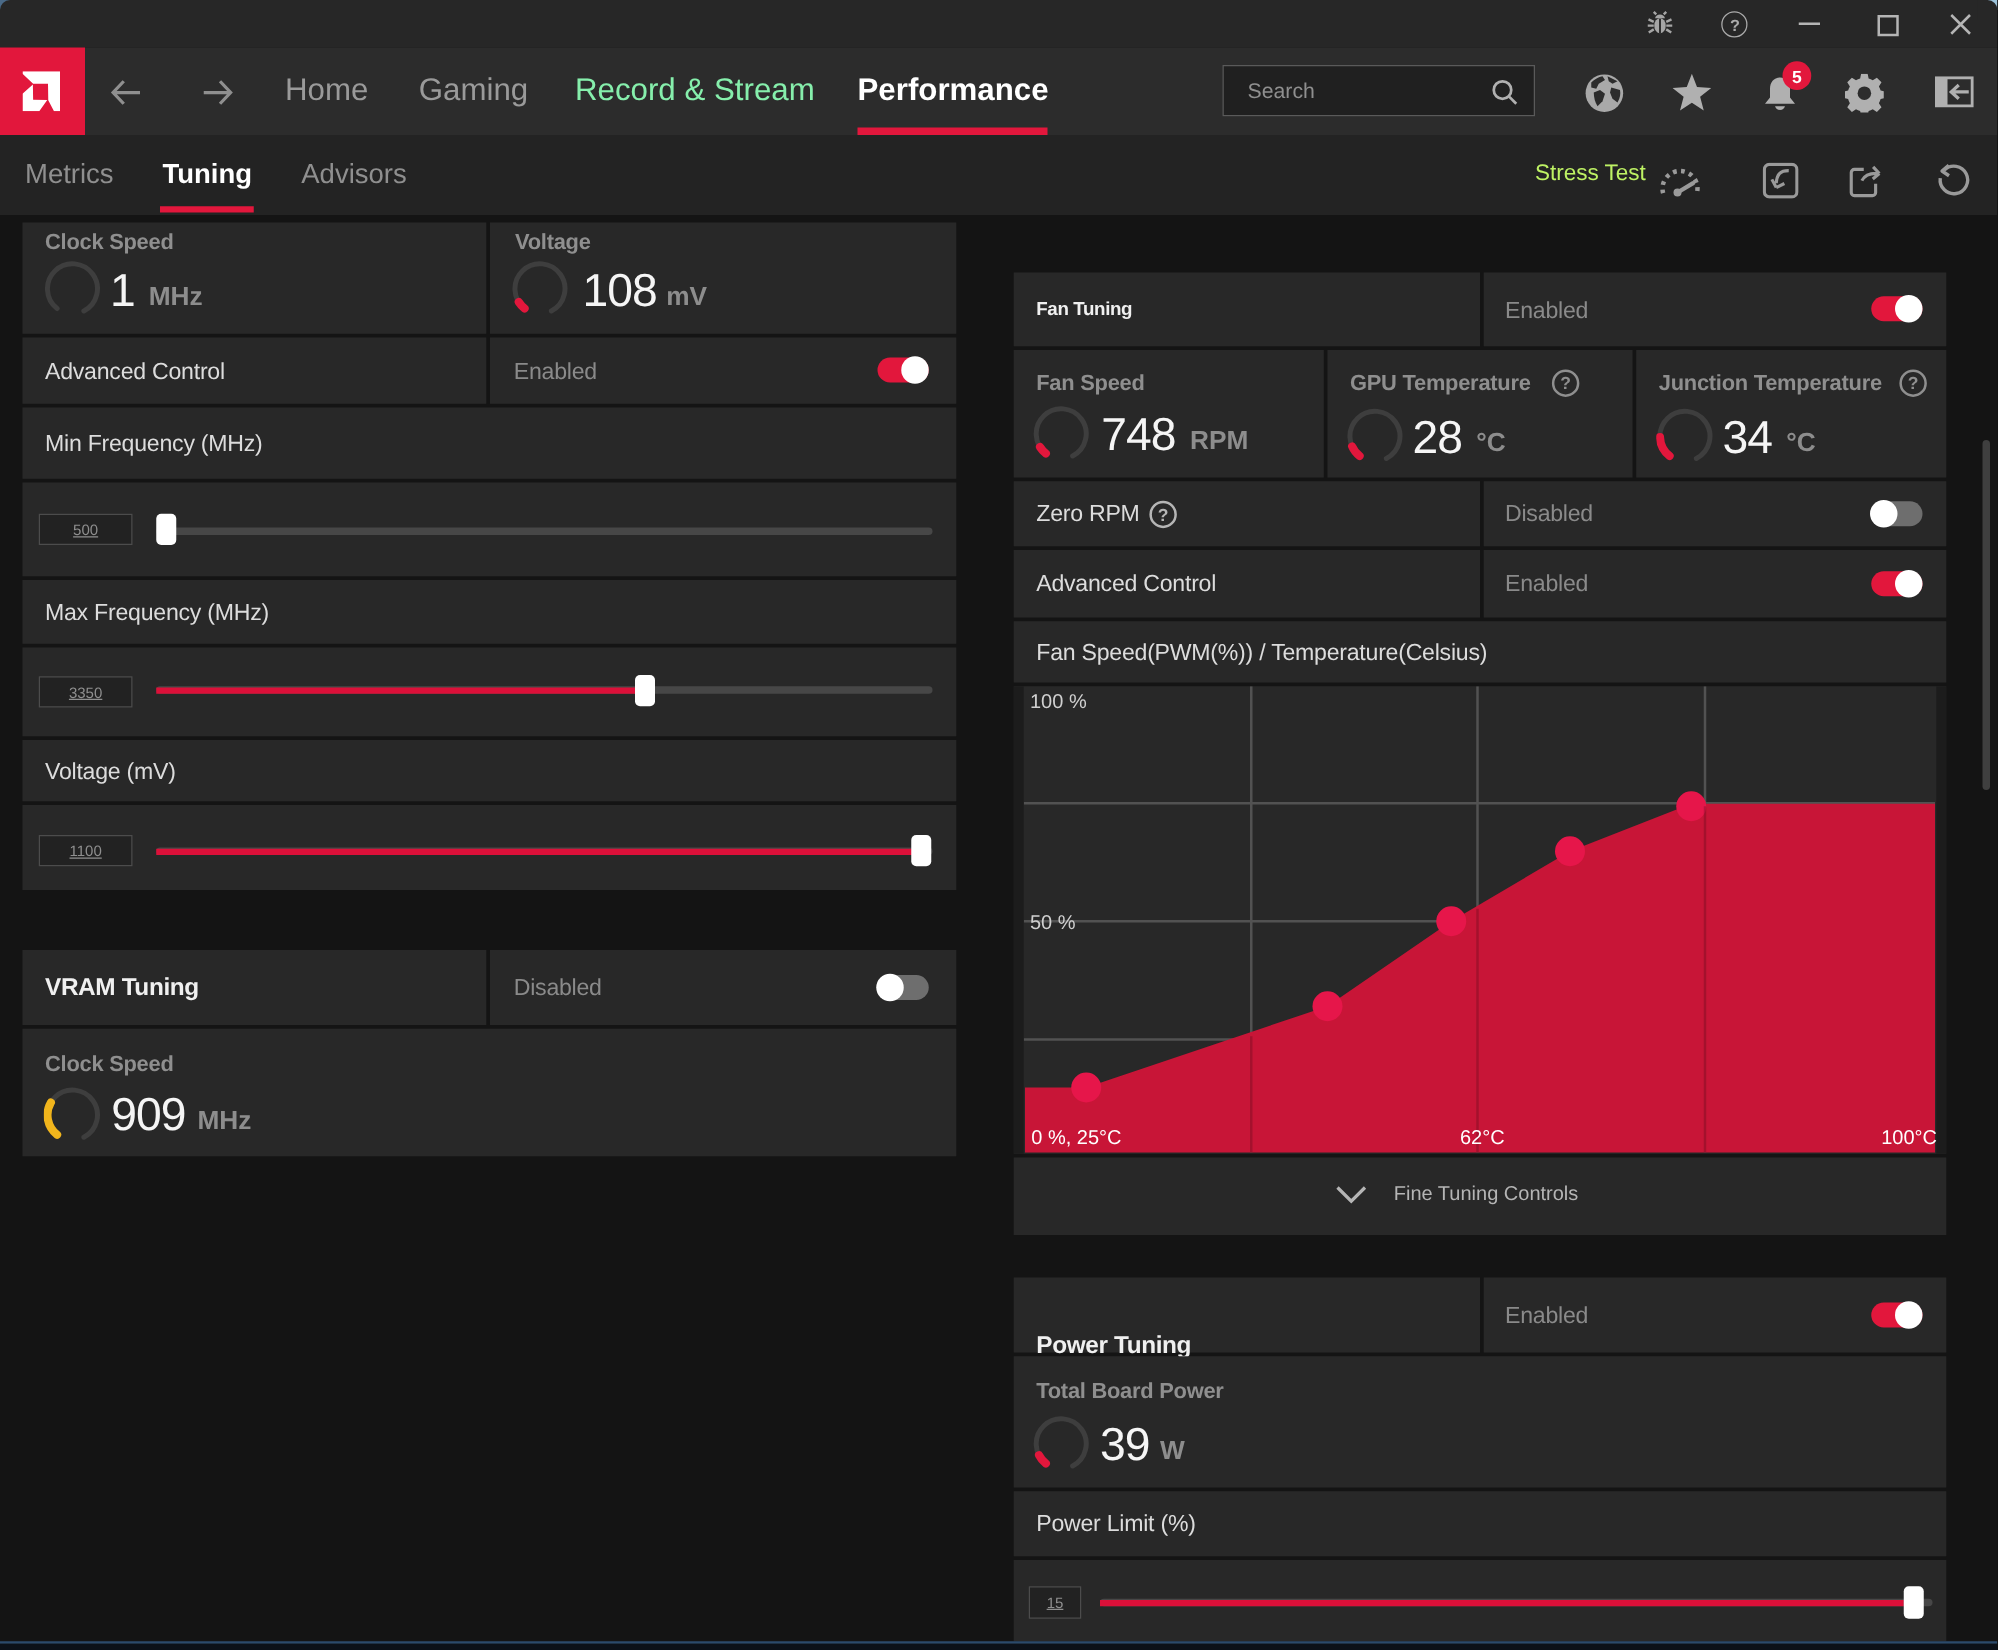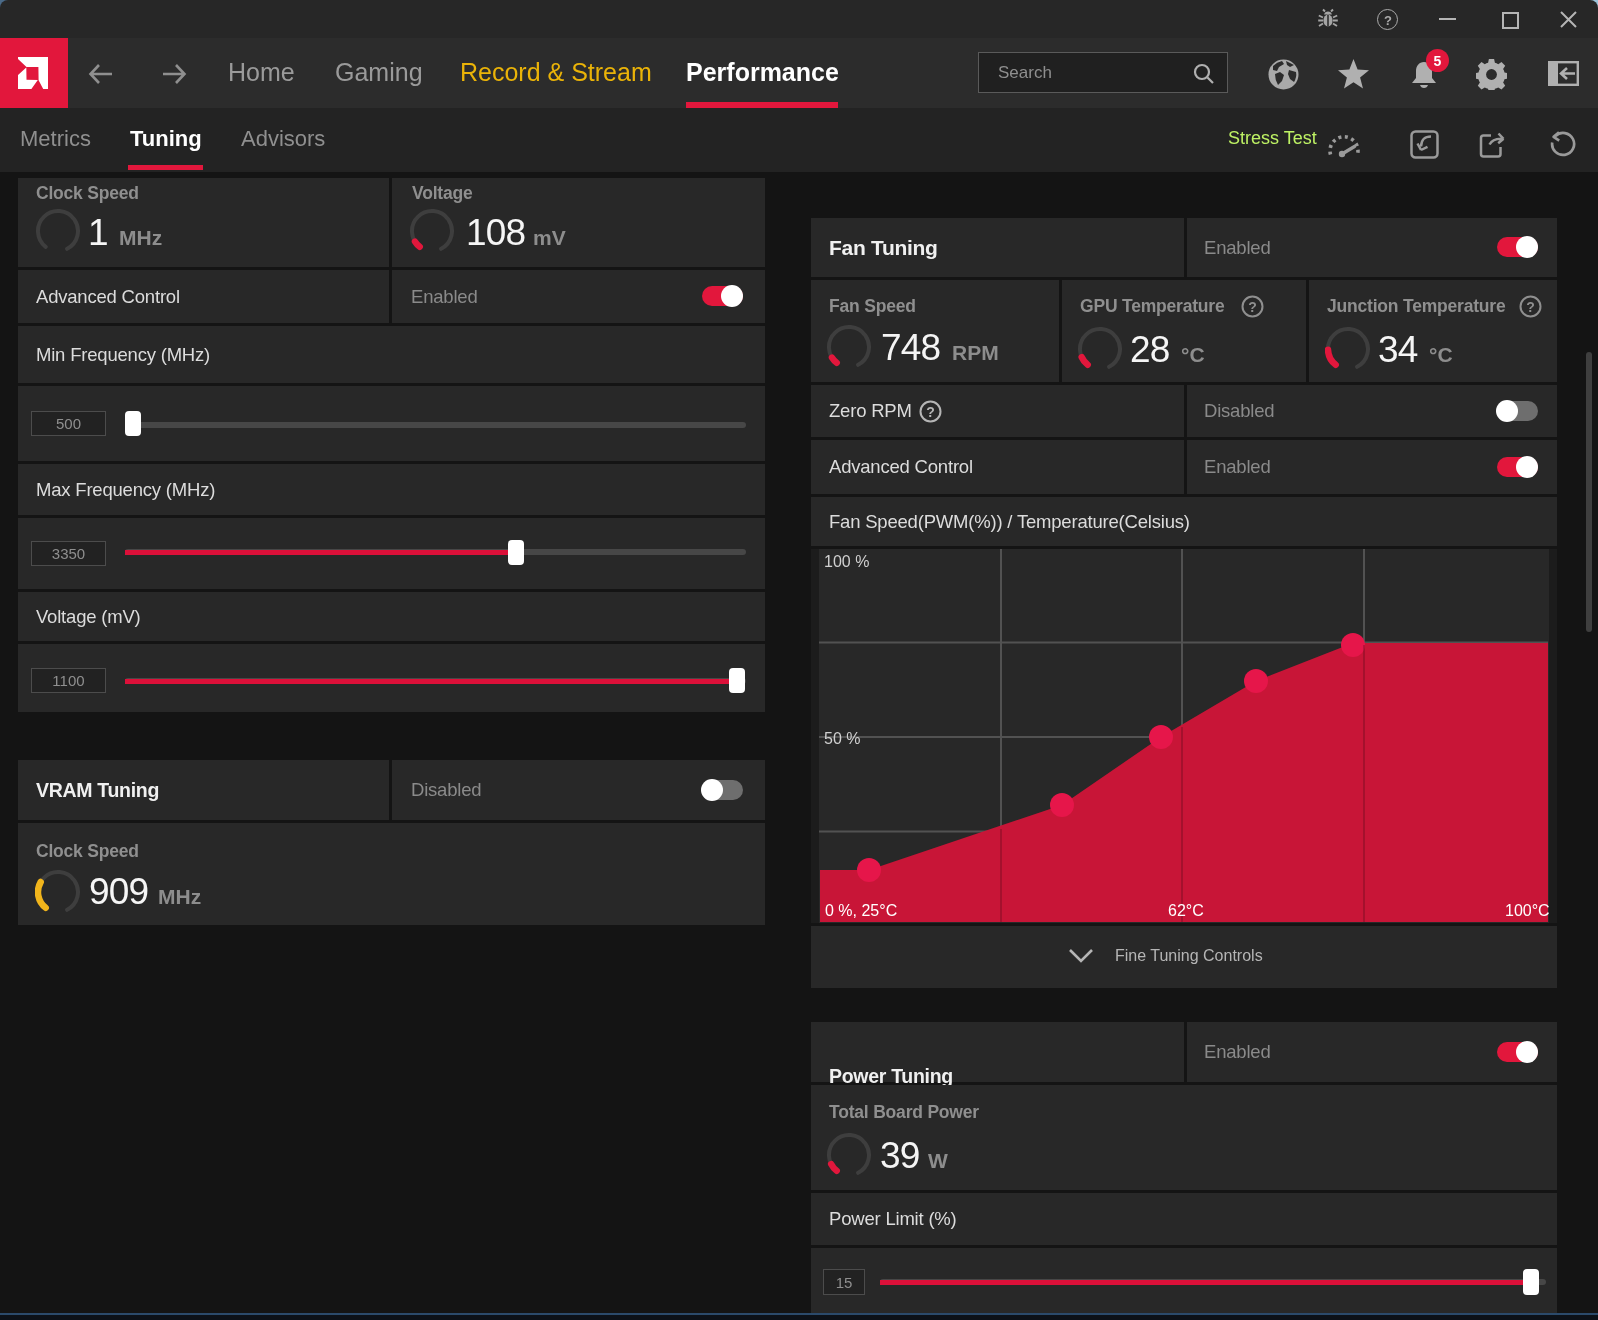--- a/index.html
+++ b/index.html
@@ -5,21 +5,21 @@
 html,body{margin:0;padding:0;background:#131313;}
 #page{position:relative;width:1598px;height:1320px;background:#141414;overflow:hidden;font-family:"Liberation Sans",sans-serif;}
 .abs{position:absolute;}
 .cell{position:absolute;background:#282828;}
 .t{position:absolute;white-space:nowrap;font-family:"Liberation Sans",sans-serif;}
 .num{color:#f5f5f5;font-size:37px;letter-spacing:-0.8px;}
 .unit{color:#8d8d8d;font-size:21px;font-weight:bold;}
 .gtitle{color:#8f8f8f;font-size:17.5px;font-weight:bold;letter-spacing:-0.2px;}
 .lbl{color:#dcdcdc;font-size:18.5px;letter-spacing:-0.2px;}
 .dim{color:#8a8a8a;font-size:18.5px;letter-spacing:-0.2px;}
-.inp{position:absolute;background:#222;border:1px solid #4c4c4c;color:#8f8f8f;font-size:15px;font-family:"Liberation Sans",sans-serif;display:flex;align-items:center;justify-content:center;}
+.inp{position:absolute;background:#222;border:1px solid #4c4c4c;color:#8f8f8f;font-size:12px;font-family:"Liberation Sans",sans-serif;display:flex;align-items:center;justify-content:center;text-decoration:underline;}
 .track{position:absolute;height:6px;background:#474747;border-radius:3px;}
 .fillr{position:absolute;height:5px;background:#dc1039;}
 .handle{position:absolute;width:16px;height:25px;background:#fff;border-radius:4px;}
 </style>
 </head>
 <body>
 <div id="page">
 
 <div class="abs" style="left:0;top:0;width:1598px;height:38px;background:#272727;"></div>
 <div class="abs" style="left:0;top:0;width:8px;height:8px;background:#4a6a88;"></div>
@@ -48,21 +48,21 @@
   <path fill="#fff" d="M0,18 L8.3,10.6 L8.5,22.7 L19.8,22.9 L13.4,32 L0,32 Z"></path>
 </svg>
 <svg class="abs" style="left:88px;top:61px;" width="26" height="26" viewBox="0 0 26 26" fill="none" stroke="#8f8f8f" stroke-width="2.6">
   <path d="M24 13 H3 M11 4 L2.5 13 L11 22"></path>
 </svg>
 <svg class="abs" style="left:161px;top:61px;" width="26" height="26" viewBox="0 0 26 26" fill="none" stroke="#8f8f8f" stroke-width="2.6">
   <path d="M2 13 H23 M15 4 L23.5 13 L15 22"></path>
 </svg>
 <div class="t" style="left:228px;top:38px;height:70px;line-height:68px;font-size:25px;color:#9a9a9a;">Home</div>
 <div class="t" style="left:335px;top:38px;height:70px;line-height:68px;font-size:25px;color:#9a9a9a;">Gaming</div>
-<div class="t" style="left:460px;top:38px;height:70px;line-height:68px;font-size:25px;color:#eab308;">Record &amp; Stream</div>
+<div class="t" style="left:460px;top:38px;height:70px;line-height:68px;font-size:25px;color:#86efac;">Record &amp; Stream</div>
 <div class="t" style="left:686px;top:38px;height:70px;line-height:68px;font-size:25px;color:#fff;font-weight:bold;">Performance</div>
 <div class="abs" style="left:686px;top:102px;width:152px;height:6px;background:#e2173c;"></div>
 <div class="abs" style="left:978px;top:52px;width:248px;height:39px;background:#202020;border:1.5px solid #5a5a5a;"></div>
 <div class="t" style="left:998px;top:52px;height:42px;line-height:42px;font-size:17px;color:#8f8f8f;">Search</div>
 <svg class="abs" style="left:1192px;top:62px;" width="24" height="24" viewBox="0 0 24 24" fill="none" stroke="#b0b0b0" stroke-width="2.2">
   <circle cx="10" cy="10" r="7"></circle>
       <path d="M15.5 15.5 L21 21"></path>
 </svg>
 <svg class="abs" style="left:1267px;top:58px;" width="33" height="33" viewBox="0 0 33 33">
   <circle cx="16.5" cy="16.5" r="15" fill="#a9a9a9"></circle>
@@ -176,21 +176,21 @@
 <div class="t gtitle" style="left:36px;top:841px;">Clock Speed</div>
 <svg class="abs" style="left:35px;top:869px;" width="46" height="46" viewBox="0 0 46 46" fill="none" stroke-linecap="round">
   <path d="M10.7,38.8 A20 20 0 1 1 32.1,40.8" stroke="#3e3e3e" stroke-width="4"></path>
   <path d="M10.7,38.8 A20 20 0 0 1 5.7,13.0" stroke="#f1b51c" stroke-width="6.5"></path>
 </svg>
 <div class="t num" style="left:89px;top:870px;height:44px;line-height:44px;">909</div>
 <div class="t unit" style="left:158px;top:875px;height:44px;line-height:44px;">MHz</div>
 
 <div class="cell" style="left:811px;top:218px;width:373px;height:59px;"></div>
 <div class="cell" style="left:1187px;top:218px;width:370px;height:59px;"></div>
-<div class="t" style="left:829px;top:218px;height:59px;line-height:59px;font-size:21px;font-weight:bold;color:#f0f0f0;letter-spacing:-0.3px;text-align:center;">Fan Tuning</div>
+<div class="t" style="left:829px;top:218px;height:59px;line-height:59px;font-size:15px;font-weight:bold;color:#f0f0f0;letter-spacing:-0.3px;text-align:center;">Fan Tuning</div>
 <div class="t dim" style="left:1204px;top:218px;height:59px;line-height:59px;">Enabled</div>
 <div class="abs" style="left:1497px;top:237px;width:41px;height:20px;border-radius:10px;background:#e2173c;"></div>
 <div class="abs" style="left:1516px;top:236px;width:22px;height:22px;border-radius:50%;background:#fff;"></div>
 
 <div class="cell" style="left:811px;top:280px;width:248px;height:102px;"></div>
 <div class="cell" style="left:1062px;top:280px;width:244px;height:102px;"></div>
 <div class="cell" style="left:1309px;top:280px;width:248px;height:102px;"></div>
 <div class="t gtitle" style="left:829px;top:296px;">Fan Speed</div>
 <svg class="abs" style="left:826px;top:324px;" width="46" height="46" viewBox="0 0 46 46" fill="none" stroke-linecap="round">
   <path d="M10.7,38.8 A20 20 0 1 1 32.1,40.8" stroke="#3e3e3e" stroke-width="4"></path>

